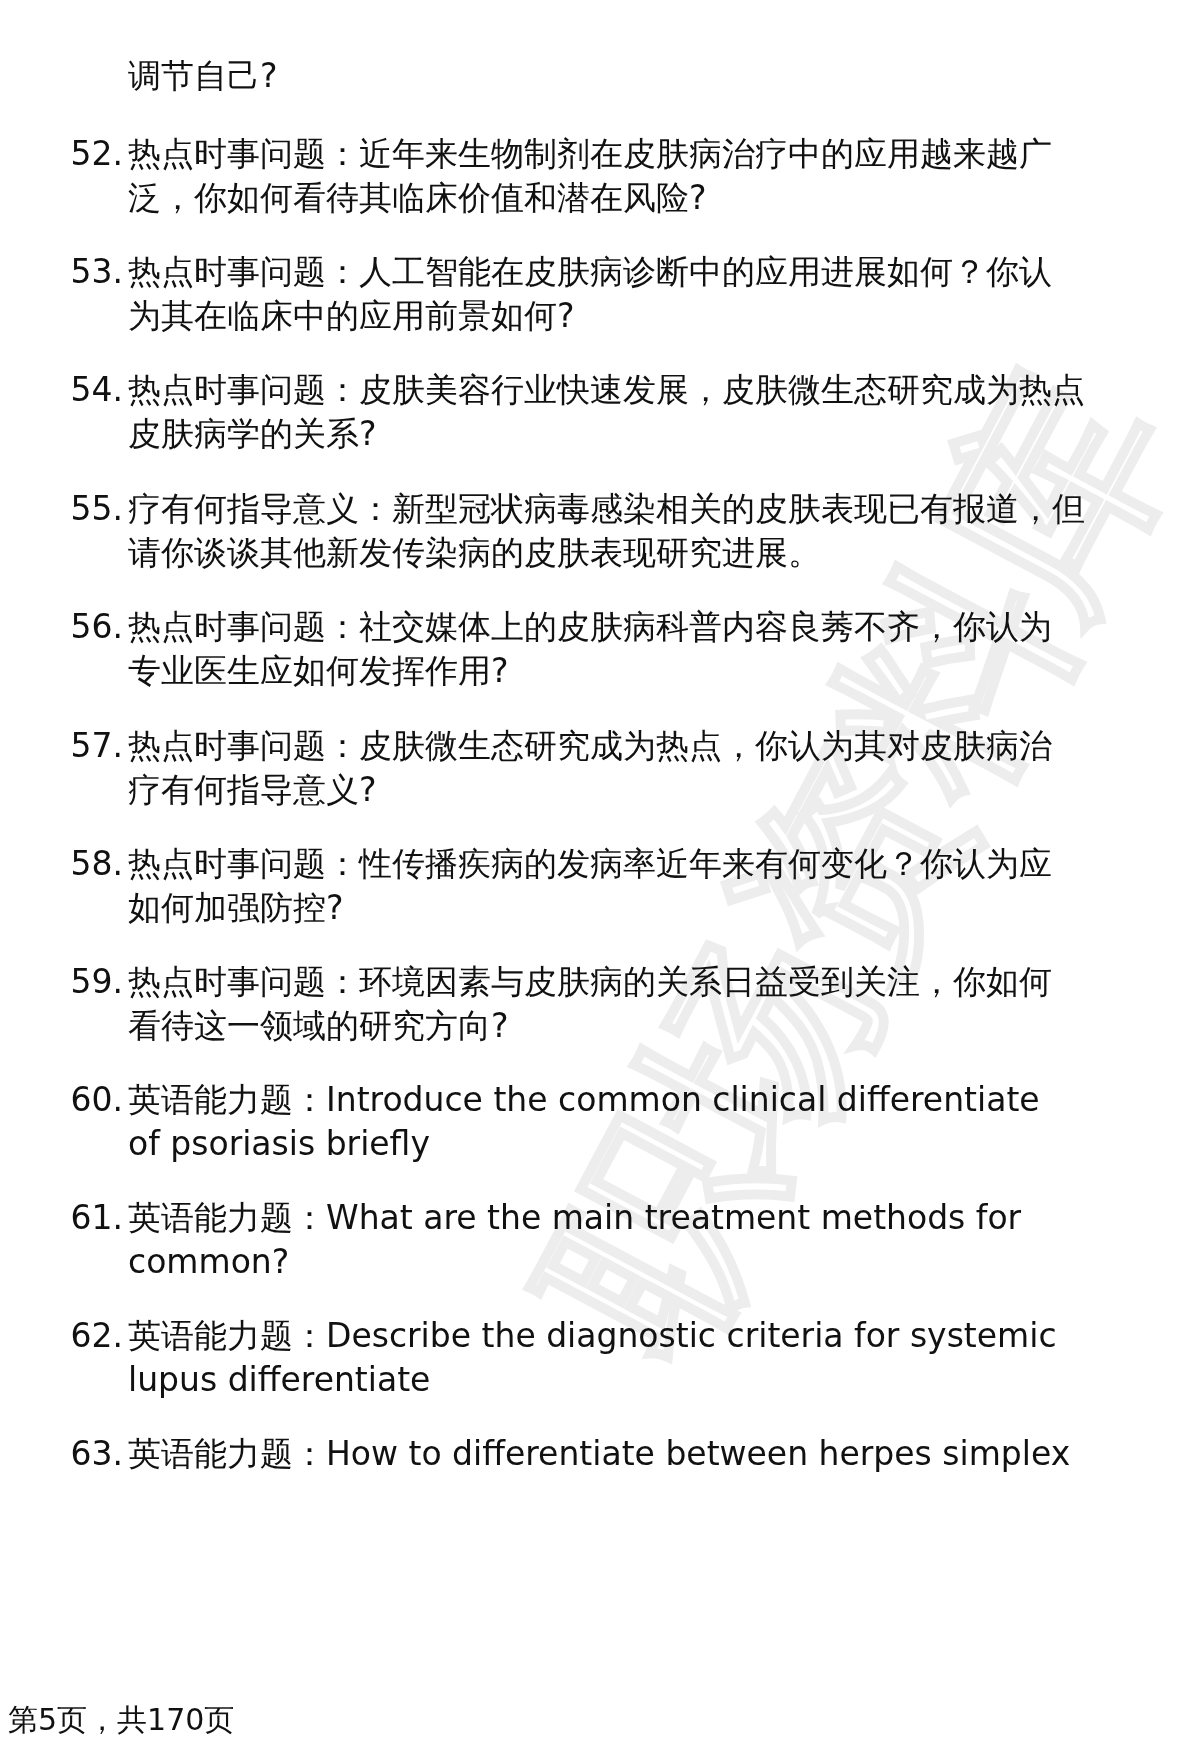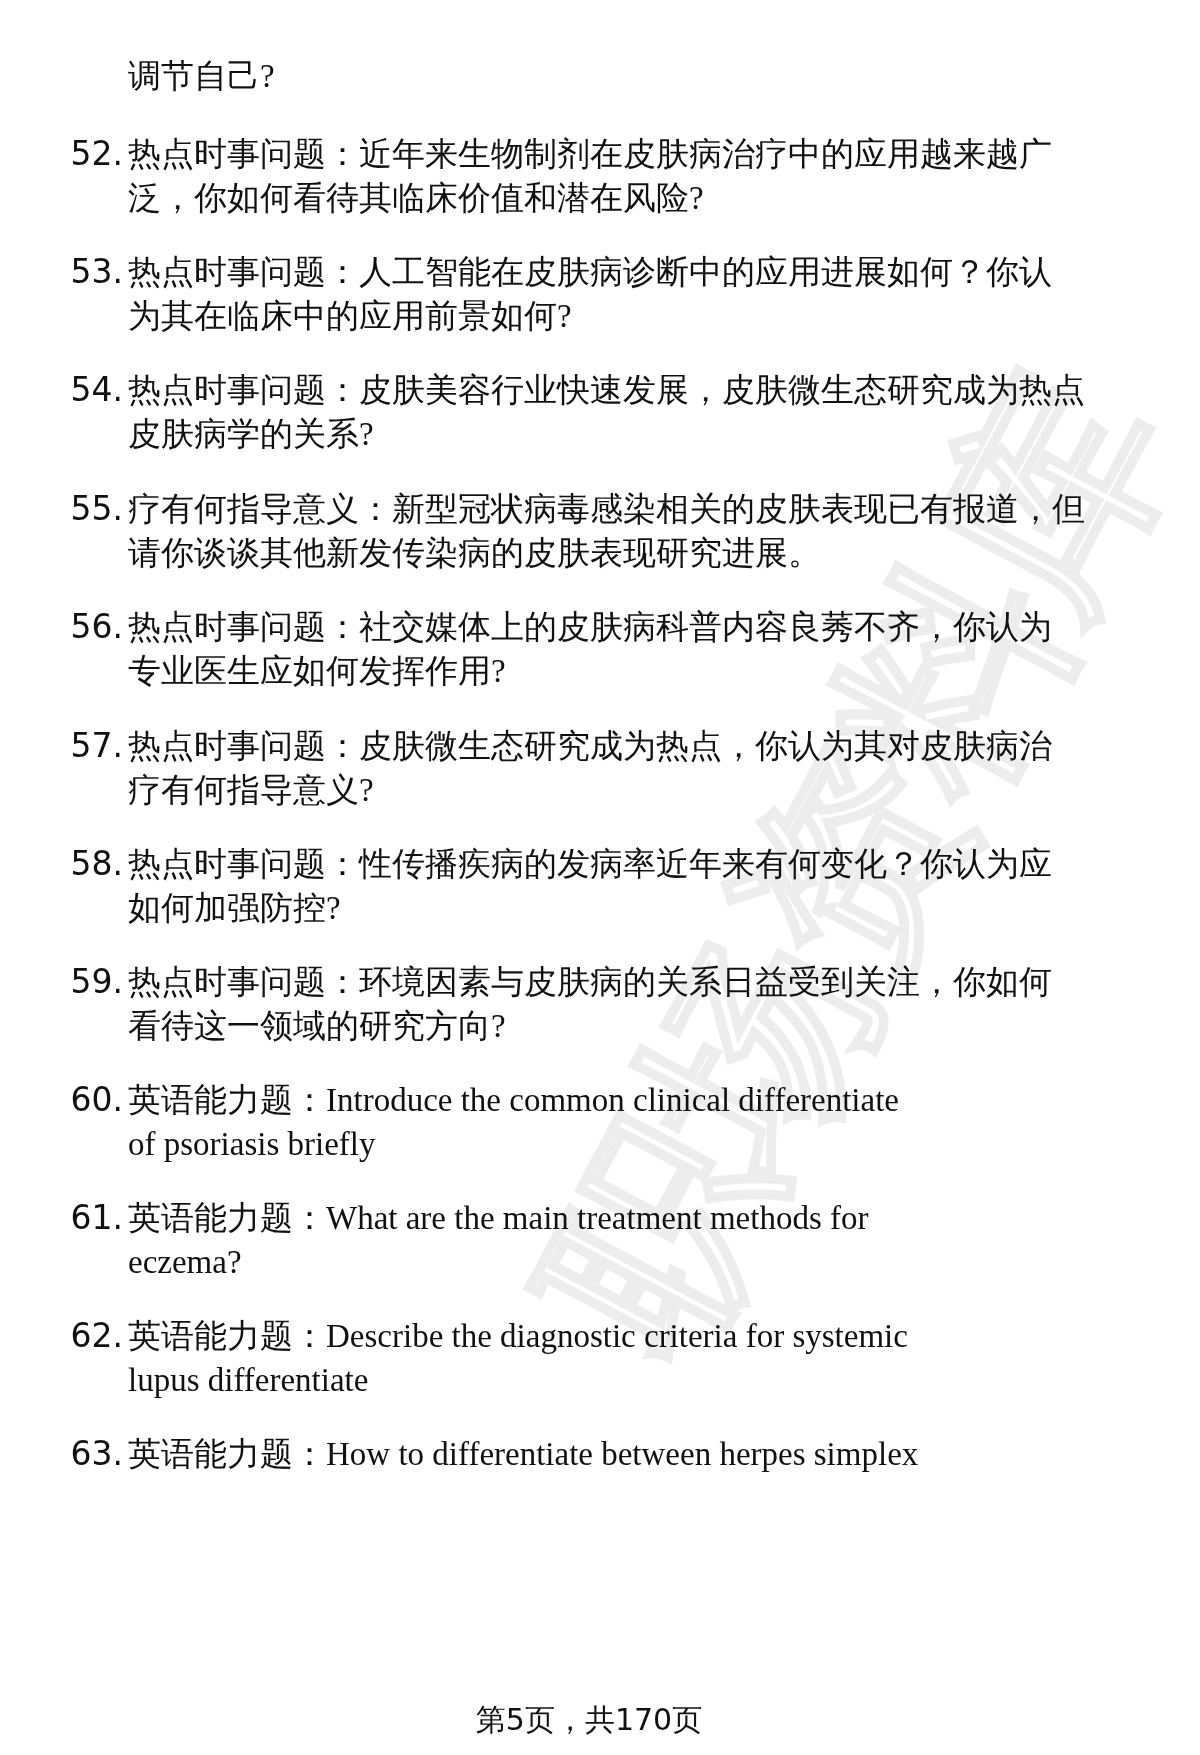--- a/index.html
+++ b/index.html
@@ -53,28 +53,26 @@
     }
     .num {
       position: absolute;
       left: 53px;
       width: 70px;
       text-align: right;
     }
     .text {
       position: absolute;
       left: 128px;
-      font-family: Liberation Serif, serif;
     }
     .footer {
       position: absolute;
       top: 1700px;
-      left: 0;
+      left: 8px;
       width: 1178px;
-      text-align: center;
       font-size: 30px;
       line-height: 40px;
       z-index: 1;
     }
   </style>
 </head>
 <body>
 
 <div class="page">
 
@@ -175,21 +173,21 @@
         <span class="text">of psoriasis briefly</span>
       </div>
     </div>
 
     <div>
       <div class="line" style="top:1196px;">
         <span class="num">61.</span>
         <span class="text">英语能力题：What are the main treatment methods for</span>
       </div>
       <div class="line" style="top:1240px;">
-        <span class="text">eczema?</span>
+        <span class="text">common?</span>
       </div>
     </div>
 
     <div>
       <div class="line" style="top:1314px;">
         <span class="num">62.</span>
         <span class="text">英语能力题：Describe the diagnostic criteria for systemic</span>
       </div>
       <div class="line" style="top:1358px;">
         <span class="text">lupus differentiate</span>

